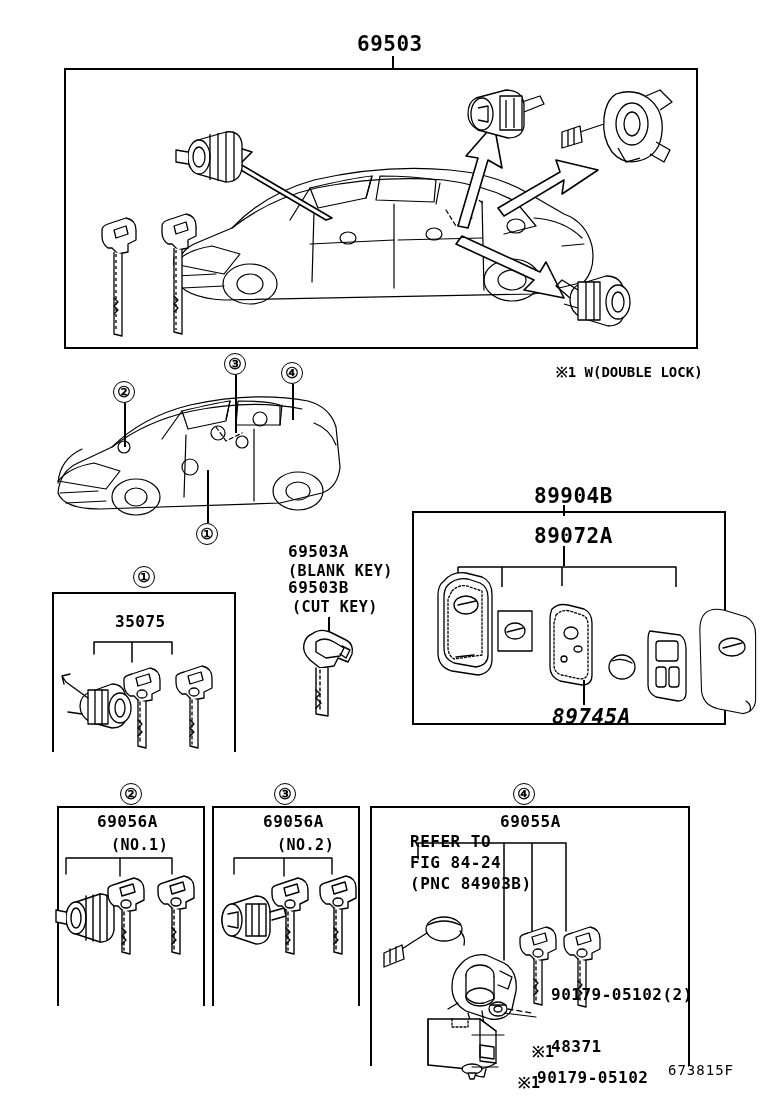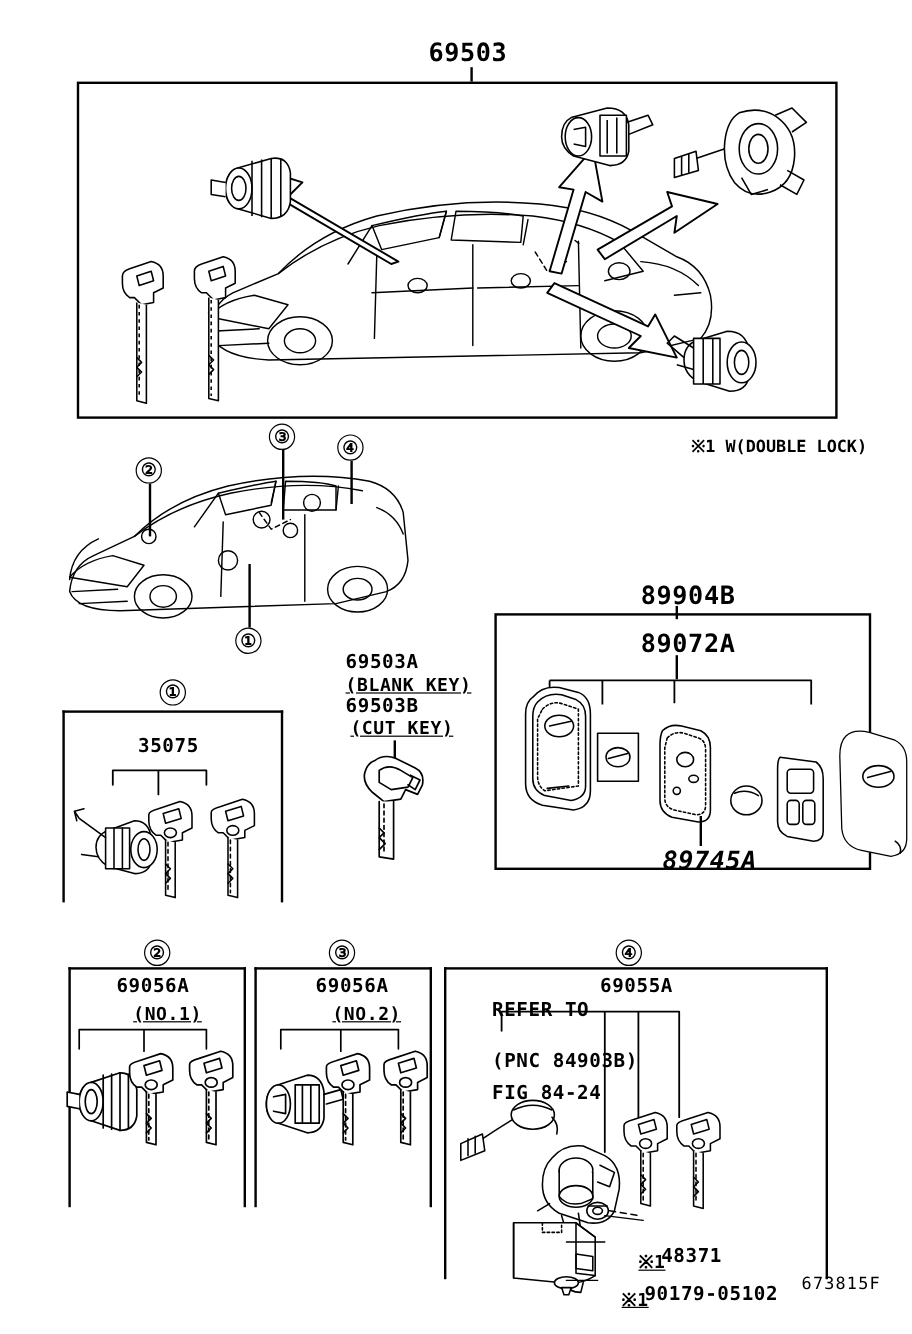--- a/index.html
+++ b/index.html
@@ -5,21 +5,21 @@
   html,body{margin:0;padding:0;background:#ffffff;}
   body{
     width:760px;height:1112px;position:relative;overflow:hidden;
     font-family:"DejaVu Sans Mono","Liberation Mono",monospace;
     color:#000;
   }
   .stage{position:absolute;left:0;top:0;width:760px;height:1062px;}
   .lbl{position:absolute;white-space:pre;letter-spacing:0.5px;font-weight:bold;}
   .lbl.big{font-size:21px;}
   .lbl.mid{font-size:16px;}
-  .lbl.sml{font-size:15px;font-weight:bold;text-decoration:underline;}
+  .lbl.sml{font-size:15px;font-weight:bold;}
   .lbl.note{font-size:14px;font-weight:bold;letter-spacing:0px;}
   .lbl.dwg{font-size:14px;font-weight:normal;letter-spacing:1px;}
   .box{position:absolute;border:2px solid #000;box-sizing:border-box;}
   .vline{position:absolute;background:#000;width:2px;}
   .circ{
     position:absolute;border:1.6px solid #000;border-radius:50%;
     display:flex;align-items:center;justify-content:center;
     font-size:15px;font-weight:bold;box-sizing:border-box;background:#fff;
     font-family:"DejaVu Serif","Liberation Serif",serif;
   }
@@ -141,21 +141,21 @@
     <g transform="translate(96,146)" fill="none" stroke="#000" stroke-width="1.3" stroke-linejoin="round">
       <path d="M8 6 L26 0 Q36 2 36 12 L36 22 L28 26 L28 34 L18 36 L12 30 L8 30 Q2 26 2 18 L2 12 Q2 8 8 6 Z" fill="#fff"></path>
       <path d="M14 12 L26 8 L28 16 L16 20 Z"></path>
       <path d="M14 34 L14 118 L22 120 L22 36" fill="#fff"></path>
       <path d="M16 36 L16 116" stroke-dasharray="3 3"></path>
       <path d="M14 82 L18 86 L14 90 L18 94 L14 98"></path>
     </g>
   </svg>
   </div>
 
-  <div class="lbl note" style="left:576px;top:362px;">※1 W(DOUBLE LOCK)</div>
+  <div class="lbl note" style="left:556px;top:362px;">※1 W(DOUBLE LOCK)</div>
 
   <div class="circ" style="left:113px;top:381px;width:22px;height:22px;">②</div>
   <div class="circ" style="left:224px;top:353px;width:22px;height:22px;">③</div>
   <div class="circ" style="left:281px;top:362px;width:22px;height:22px;">④</div>
   <div class="circ" style="left:196px;top:523px;width:22px;height:22px;">①</div>
 
   <div class="art" style="left:30px;top:375px;">
   <svg width="320" height="175" viewBox="0 0 320 175">
     <g fill="none" stroke="#000" stroke-width="1.2" stroke-linejoin="round" stroke-linecap="round">
       <path d="M28 118 Q30 96 48 88 L82 72 Q112 42 160 30 Q224 16 278 26 Q300 32 306 52 L310 92 Q308 112 292 118 L250 128 L70 134 Q34 134 28 118 Z"></path>
@@ -393,21 +393,21 @@
       </g>
     </g>
   </svg>
   </div>
 
   <div class="circ" style="left:513px;top:783px;width:22px;height:22px;">④</div>
   <div class="bracket" style="left:370px;top:806px;width:320px;height:260px;border-bottom:none;"></div>
   <div class="lbl mid" style="left:500px;top:812px;">69055A</div>
 
   <div class="lbl mid" style="left:410px;top:832px;">REFER TO</div>
-  <div class="lbl mid" style="left:410px;top:853px;margin-top:48px;">FIG 84-24</div>
+  <div class="lbl mid" style="left:410px;top:853px;">FIG 84-24</div>
   <div class="lbl mid" style="left:410px;top:874px;">(PNC 84903B)</div>
 
   <div class="art" style="left:376px;top:835px;">
   <svg width="318" height="230" viewBox="0 0 318 230">
     <g fill="none" stroke="#000" stroke-width="1.5" stroke-linejoin="round" stroke-linecap="round">
 
       <path d="M42 8 L42 24 M42 8 L190 8 M190 8 L190 96 M128 8 L128 125 M156 8 L156 96"></path>
     </g>
     <g fill="none" stroke="#000" stroke-width="1.3" stroke-linejoin="round" stroke-linecap="round">
 
@@ -468,20 +468,21 @@
         <path d="M6 10 L14 10 L12 16 L8 16 Z" fill="#fff"></path>
       </g>
 
       <path d="M96 200 L128 200" stroke-width="1.2"></path>
       <path d="M96 232 L122 232" stroke-width="1.2"></path>
       <path d="M128 178 L160 182" stroke-width="1.2"></path>
     </g>
   </svg>
   </div>
 
+  <div class="lbl mid" style="left:551px;top:985px;">90179-05102(2)</div>
 
   <div class="lbl sml" style="left:532px;top:1041px;">※1</div>
   <div class="lbl mid" style="left:551px;top:1037px;">48371</div>
 
   <div class="lbl sml" style="left:518px;top:1072px;">※1</div>
   <div class="lbl mid" style="left:537px;top:1068px;">90179-05102</div>
 
   <div class="lbl dwg" style="left:668px;top:1062px;">673815F</div>
 
 </div>

